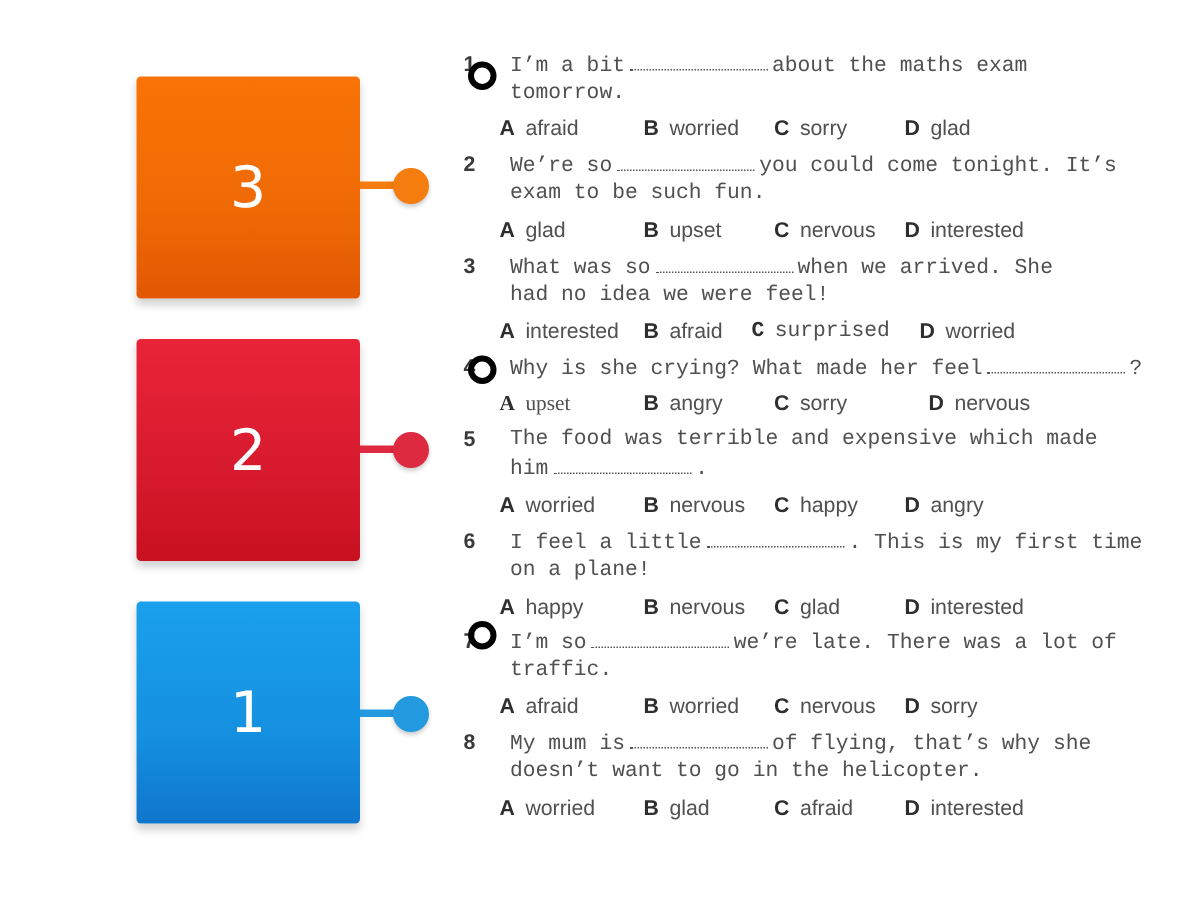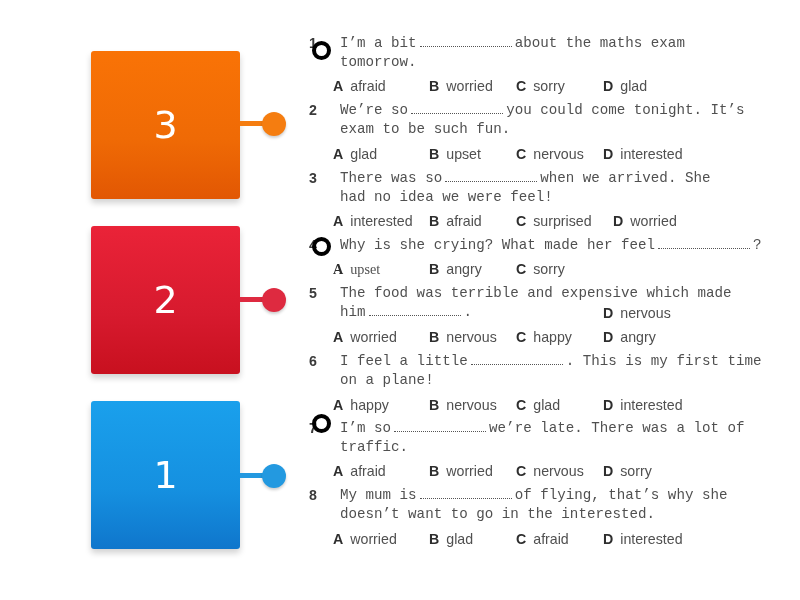--- a/index.html
+++ b/index.html
@@ -129,41 +129,41 @@
     </div>
   <div class="opts" style="top:111px;">
     <span class="opt" style="left:0px;"><span class="opt-letter">A</span><span>glad</span></span>
     <span class="opt" style="left:96px;"><span class="opt-letter">B</span><span>upset</span></span>
     <span class="opt" style="left:183px;"><span class="opt-letter">C</span><span>nervous</span></span>
     <span class="opt" style="left:270px;"><span class="opt-letter">D</span><span>interested</span></span>
   </div>
 
   <div class="q-line" style="top:135px;">
     <span class="q-num">3</span>
-    <span class="q-text"><span>There was so</span><span class="blank" style="width:92px;"></span><span>when we arrived. She</span></span>
+    <span class="q-text"><span>What was so</span><span class="blank" style="width:92px;"></span><span>when we arrived. She</span></span>
   </div>
   <div class="q-line" style="top:154px;">
       <span class="q-text">had no idea we were feel!</span>
     </div>
   <div class="opts" style="top:178px;">
     <span class="opt" style="left:0px;"><span class="opt-letter">A</span><span>interested</span></span>
     <span class="opt" style="left:96px;"><span class="opt-letter">B</span><span>afraid</span></span>
-    <span class="opt" style="left:183px;"><span class="opt-letter">C</span><span>surprised</span></span>
+    <span class="opt" style="left:168px;font-family:Liberation Mono, monospace;"><span class="opt-letter">C</span><span>surprised</span></span>
     <span class="opt" style="left:280px;"><span class="opt-letter">D</span><span>worried</span></span>
   </div>
 
   <div class="q-line" style="top:202px;">
     <span class="q-num">4</span>
     <span class="q-text"><span>Why is she crying? What made her feel</span><span class="blank" style="width:92px;"></span><span>?</span></span>
   </div>
   <div class="opts" style="top:226px;">
     <span class="opt" style="left:0px;font-family:Liberation Serif, serif;"><span class="opt-letter">A</span><span>upset</span></span>
     <span class="opt" style="left:96px;"><span class="opt-letter">B</span><span>angry</span></span>
     <span class="opt" style="left:183px;"><span class="opt-letter">C</span><span>sorry</span></span>
-    <span class="opt" style="left:270px;margin-top:44px;"><span class="opt-letter">D</span><span>nervous</span></span>
+    <span class="opt" style="left:286px;"><span class="opt-letter">D</span><span>nervous</span></span>
   </div>
 
   <div class="q-line" style="top:250px;">
     <span class="q-num">5</span>
     <span class="q-text">The food was terrible and expensive which made</span>
   </div>
   <div class="q-line" style="top:269px;">
       <span class="q-text"><span>him</span><span class="blank" style="width:92px;"></span><span>.</span></span>
     </div>
   <div class="opts" style="top:294px;">
@@ -199,21 +199,21 @@
     <span class="opt" style="left:96px;"><span class="opt-letter">B</span><span>worried</span></span>
     <span class="opt" style="left:183px;"><span class="opt-letter">C</span><span>nervous</span></span>
     <span class="opt" style="left:270px;"><span class="opt-letter">D</span><span>sorry</span></span>
   </div>
 
   <div class="q-line" style="top:452px;">
     <span class="q-num">8</span>
     <span class="q-text"><span>My mum is</span><span class="blank" style="width:92px;"></span><span>of flying, that’s why she</span></span>
   </div>
   <div class="q-line" style="top:471px;">
-      <span class="q-text">doesn’t want to go in the interested.</span>
+      <span class="q-text">doesn’t want to go in the helicopter.</span>
     </div>
   <div class="opts" style="top:496px;">
     <span class="opt" style="left:0px;"><span class="opt-letter">A</span><span>worried</span></span>
     <span class="opt" style="left:96px;"><span class="opt-letter">B</span><span>glad</span></span>
     <span class="opt" style="left:183px;"><span class="opt-letter">C</span><span>afraid</span></span>
     <span class="opt" style="left:270px;"><span class="opt-letter">D</span><span>interested</span></span>
   </div>
 </div>
 
 <div class="ring" style="left:312px; top:41px;"></div>

